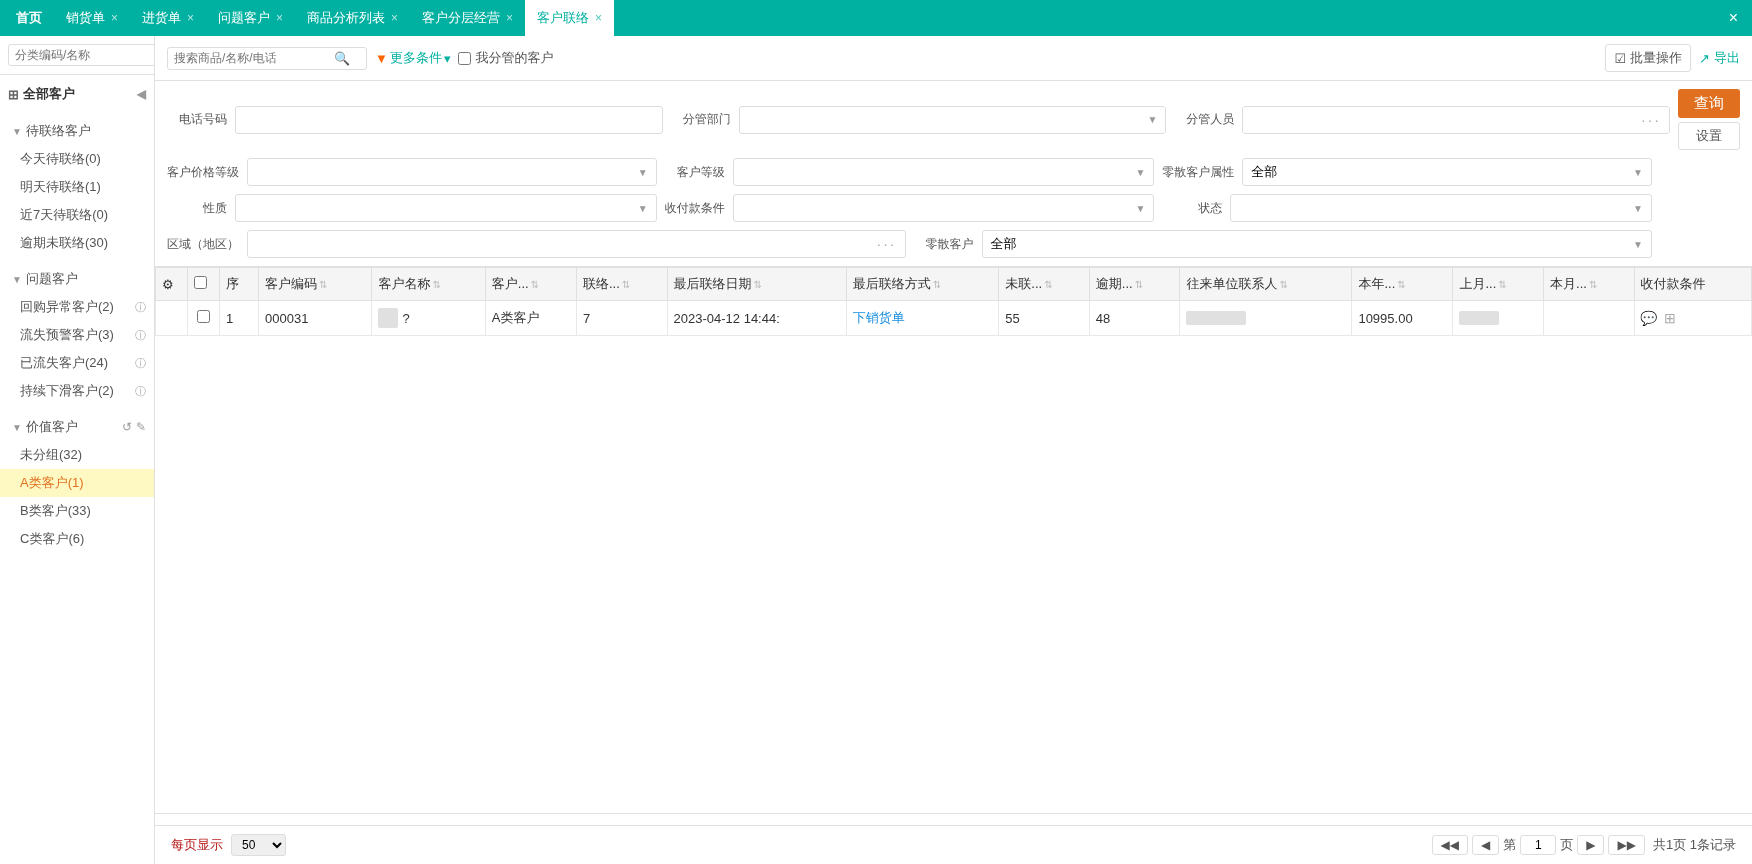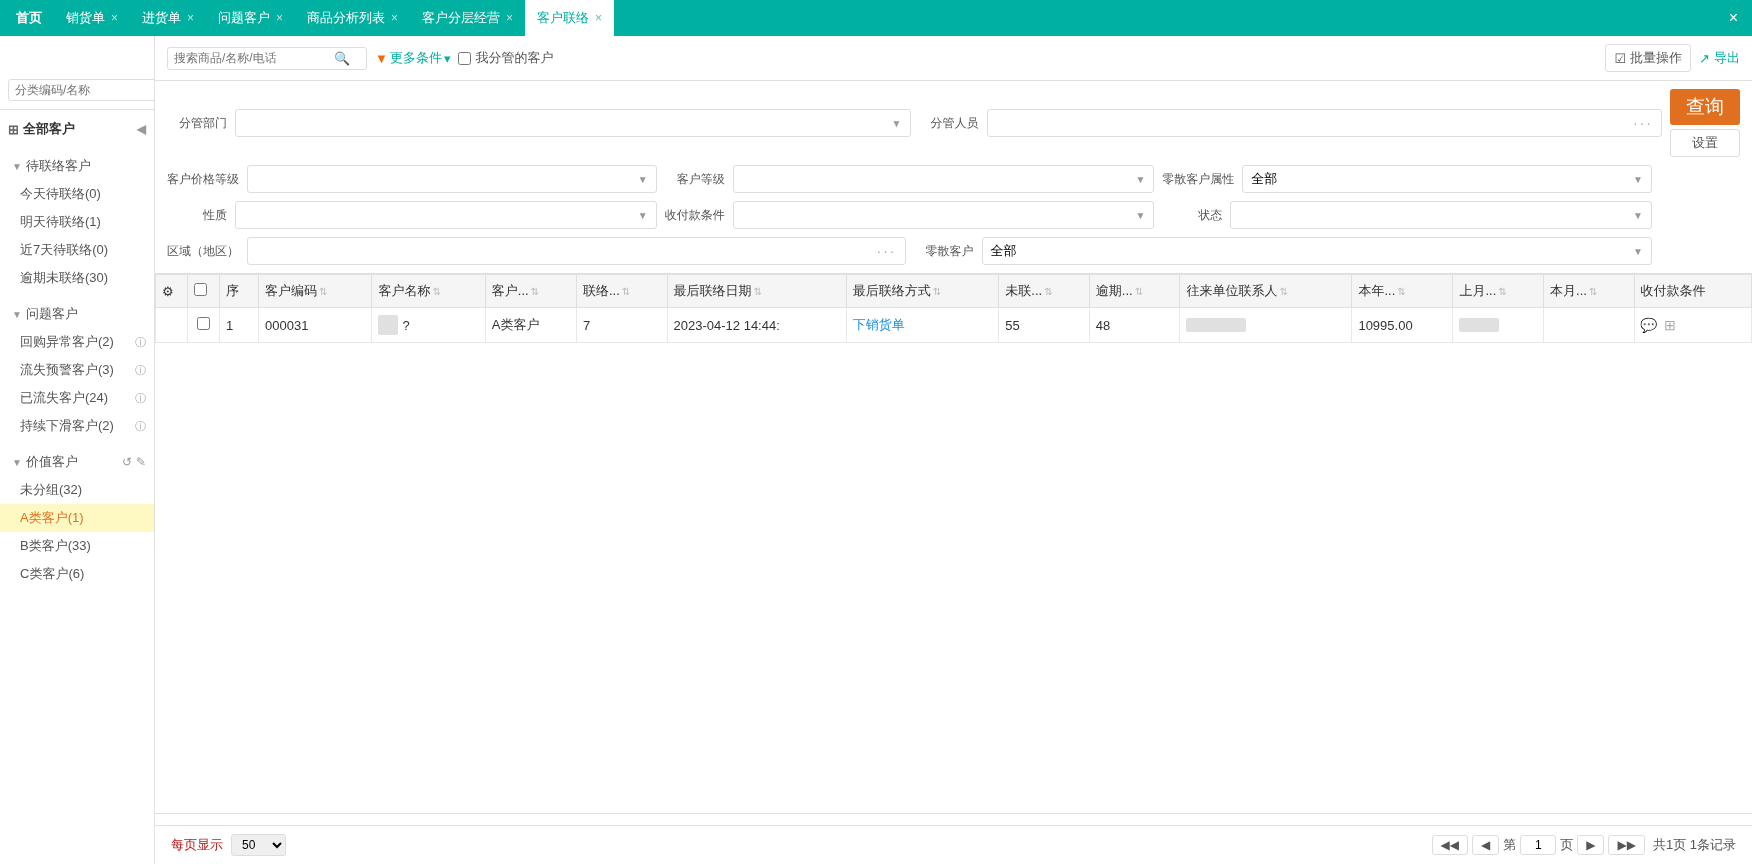--- a/index.html
+++ b/index.html
@@ -66,21 +66,20 @@
       border-bottom: 1px solid #e0e0e0;
     }
     .sidebar-search input {
       flex: 1;
       border: 1px solid #ddd;
       border-radius: 3px;
       padding: 3px 6px;
       font-size: 12px;
       outline: none;
       color: #701a75;
-      margin-top: 35px;
     }
 
     .sidebar-section {
       padding: 4px 0;
     }
     .sidebar-group-header {
       display: flex;
       align-items: center;
       padding: 6px 8px;
       font-weight: bold;
@@ -243,21 +242,21 @@
       gap: 4px;
       align-self: flex-start;
     }
     .btn-search {
       background: #e07020;
       color: white;
       border: none;
       border-radius: 3px;
       padding: 5px 16px;
       cursor: pointer;
-      font-size: 19px;
+      font-size: 15px;
       white-space: nowrap;
     }
     .btn-settings {
       background: white;
       color: #555;
       border: 1px solid #ddd;
       border-radius: 3px;
       padding: 4px 4px;
       cursor: pointer;
       font-size: 13px;
@@ -500,20 +499,24 @@
       </div>
       <div class="btn-export">
         <span>↗</span>
         <span>导出</span>
       </div>
     </div>
 
     <div class="adv-filter">
 
       <div class="adv-filter-row">
+        <div class="filter-field">
+          <label>电话号码</label>
+          <div class="field-input"></div>
+        </div>
         <div class="filter-field">
           <label>分管部门</label>
           <div class="field-input">
             <span></span>
               <span class="dd-arrow">▼</span>
           </div>
         </div>
         <div class="filter-field">
           <label>分管人员</label>
           <div class="field-input">

